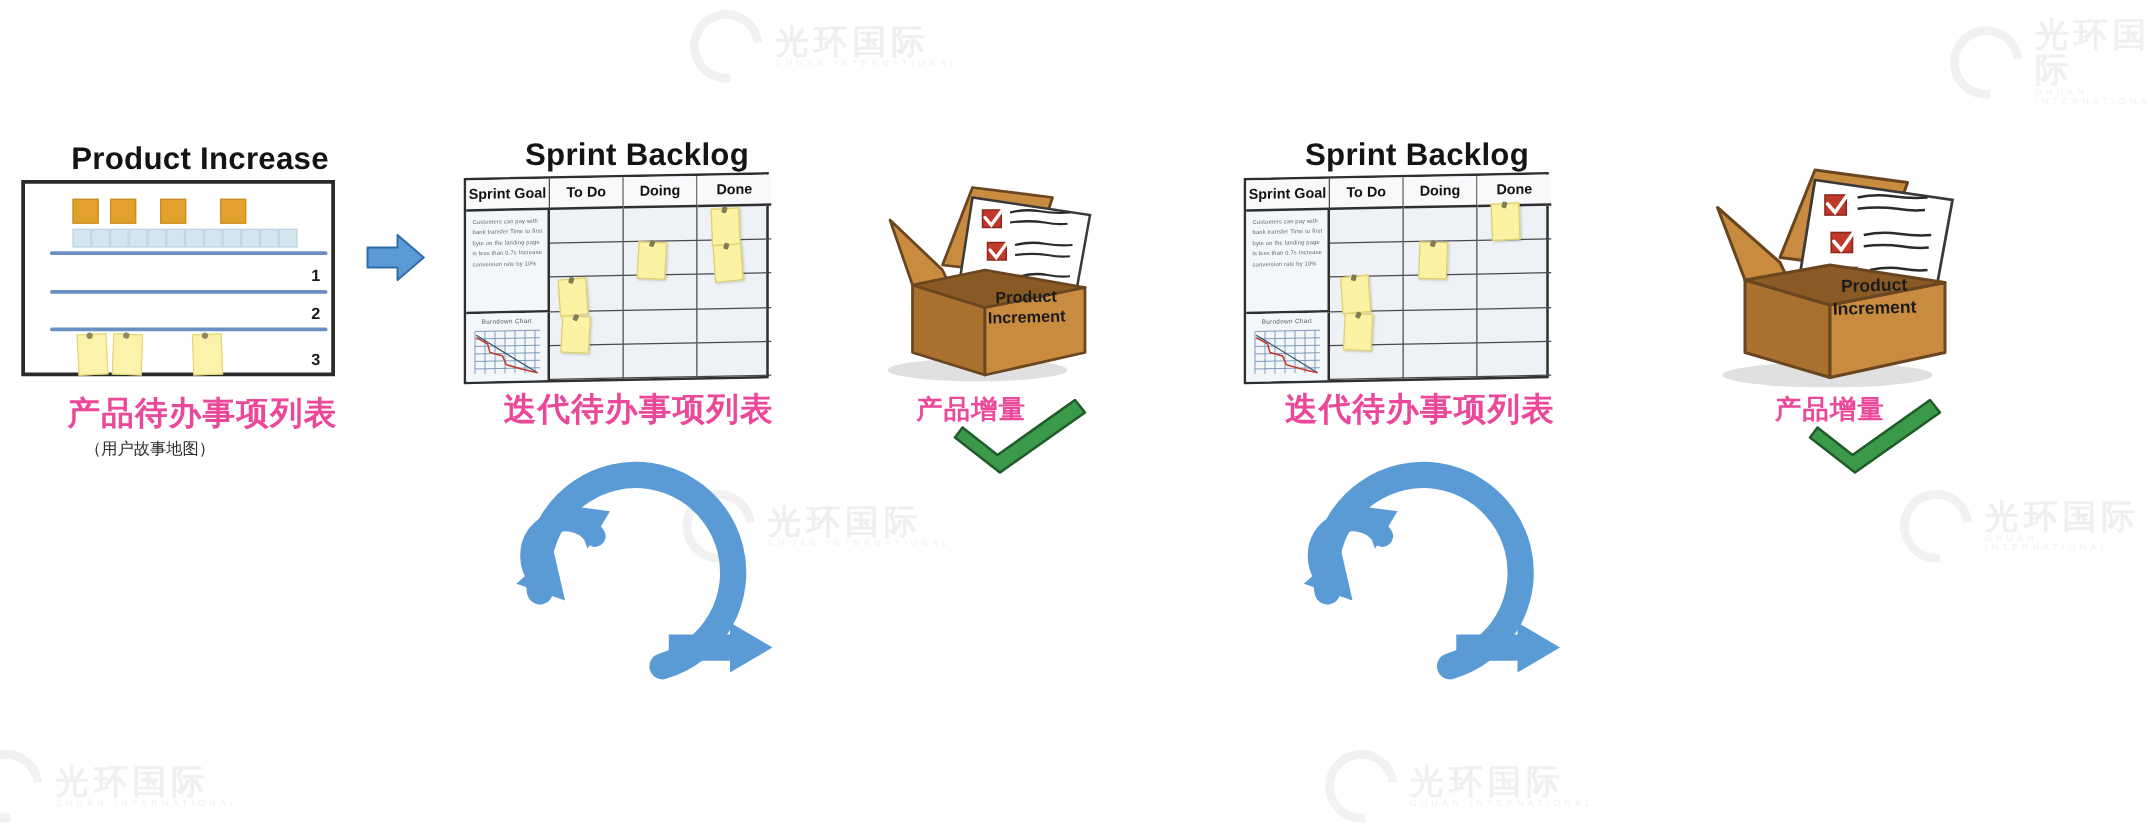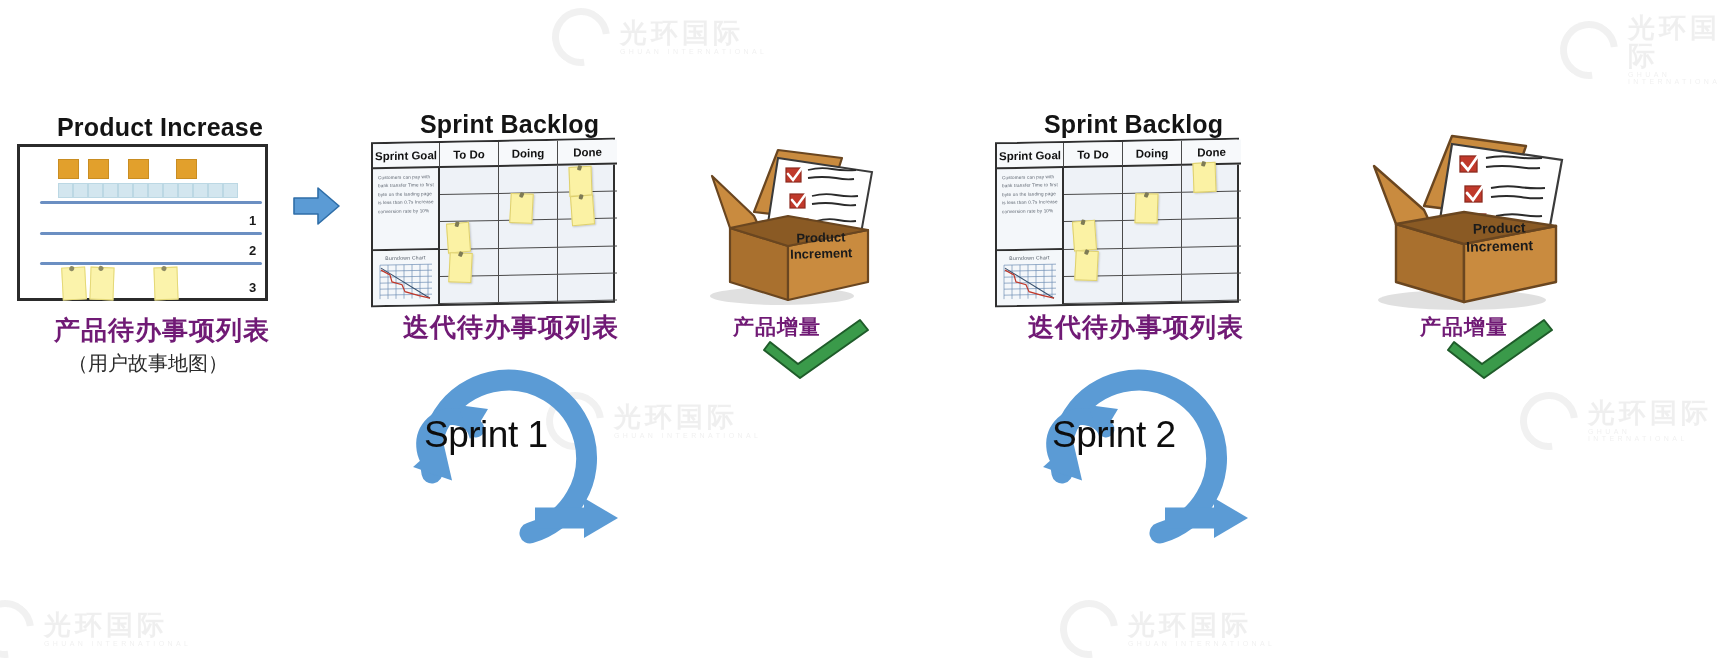--- a/index.html
+++ b/index.html
@@ -50,26 +50,26 @@
     font-weight: 700;
     letter-spacing: .2px;
     white-space: nowrap;
     color: #141414;
   }
   .cap-cn {
     position: absolute;
     font-size: 26px;
     font-weight: 700;
     white-space: nowrap;
-    color: #701a75;
+    color: #ec4899;
     letter-spacing: 1px;
   }
   .cap-cn-sub {
     position: absolute;
-    font-size: 20px;
+    font-size: 13px;
     font-weight: 400;
     white-space: nowrap;
     color: #2b2b2b;
   }
 
   
   .pb-card {
     position: absolute;
     left: 17px; top: 144px;
     width: 251px; height: 157px;
@@ -427,21 +427,20 @@
       <path d="M62 118 A78 78 0 1 1 160 178"></path>
     </g>
     <path d="M165 163 L222 163" stroke="#5b9bd5" stroke-width="21" stroke-linecap="butt" fill="none"></path>
     <path d="M214 143 L248 163 L214 183 Z" fill="#5b9bd5"></path>
     <g fill="none" stroke="#5b9bd5" stroke-width="17" stroke-linecap="round">
       <path d="M66 112 A28 28 0 1 1 106 74"></path>
     </g>
     <path d="M88 50 L118 54 L100 84 Z" fill="#5b9bd5"></path>
     <path d="M52 92 L88 112 L52 132 Z" fill="#5b9bd5" transform="rotate(48 70 112)"></path>
   </svg>
-  <div class="cyc-label" style="left:54px; top:59px;">Sprint 1</div>
 </div>
 
 <div class="head-en" style="left:1044px; top:110px;">Sprint Backlog</div>
 
 <div class="board" style="left:995px; top:140px;">
   <div class="bd-grid">
     <div class="cell hdr">Sprint Goal</div>
     <div class="cell hdr">To Do</div>
     <div class="cell hdr">Doing</div>
     <div class="cell hdr last-col">Done</div>
@@ -534,14 +533,13 @@
       <path d="M62 118 A78 78 0 1 1 160 178"></path>
     </g>
     <path d="M165 163 L222 163" stroke="#5b9bd5" stroke-width="21" stroke-linecap="butt" fill="none"></path>
     <path d="M214 143 L248 163 L214 183 Z" fill="#5b9bd5"></path>
     <g fill="none" stroke="#5b9bd5" stroke-width="17" stroke-linecap="round">
       <path d="M66 112 A28 28 0 1 1 106 74"></path>
     </g>
     <path d="M88 50 L118 54 L100 84 Z" fill="#5b9bd5"></path>
     <path d="M52 92 L88 112 L52 132 Z" fill="#5b9bd5" transform="rotate(48 70 112)"></path>
   </svg>
-  <div class="cyc-label" style="left:52px; top:59px;">Sprint 2</div>
 </div>
 
 </body></html>

